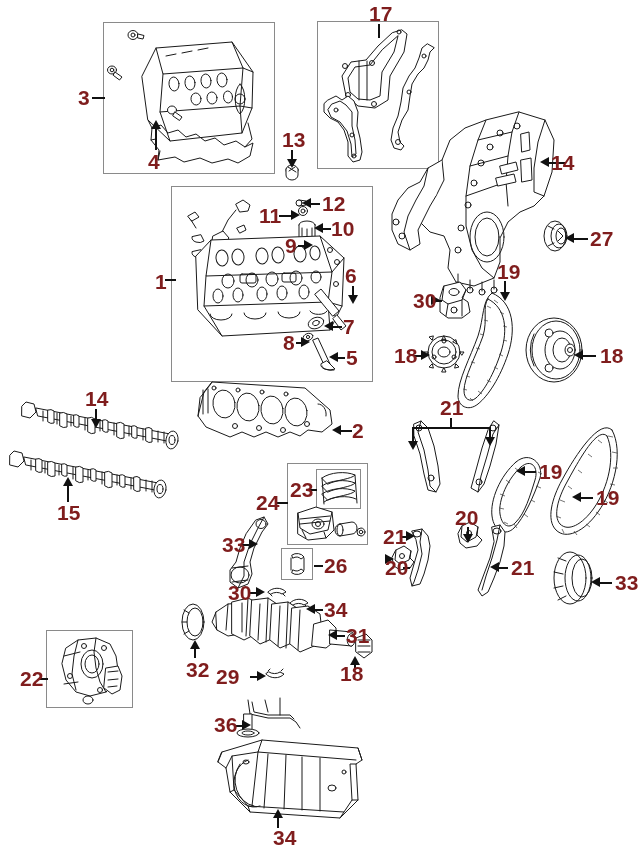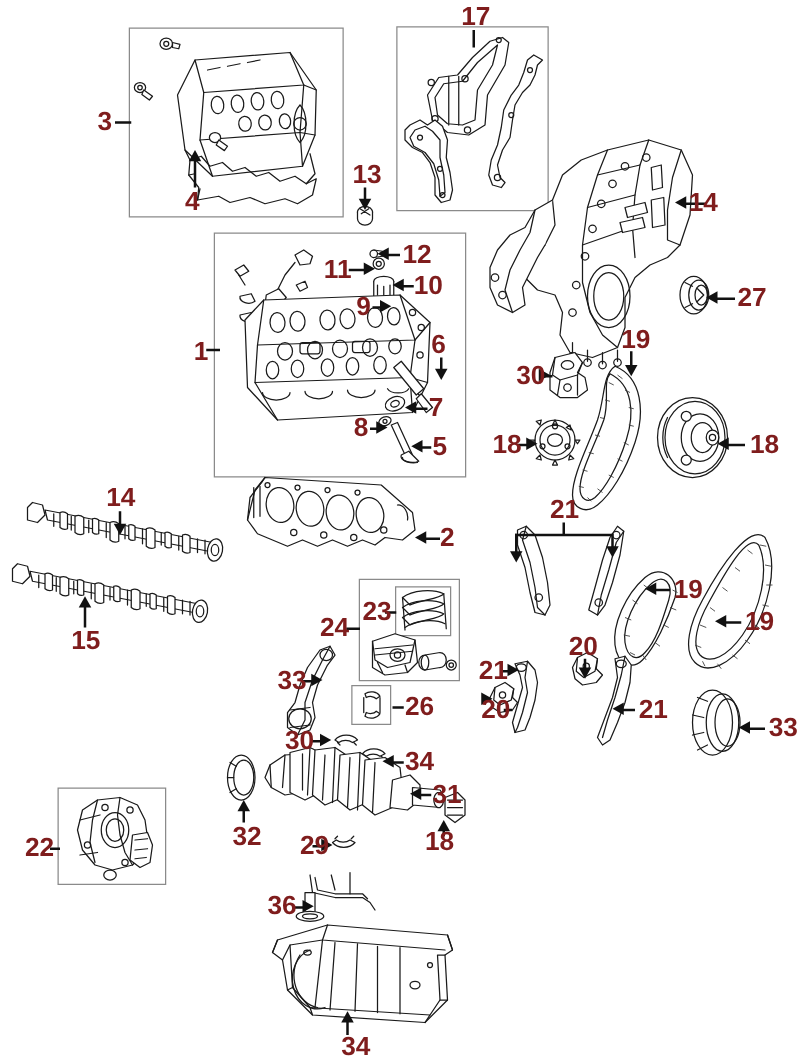--- a/index.html
+++ b/index.html
@@ -623,21 +623,21 @@
   <div class="callout" style="left:440px;top:398px;">21</div>
   <div class="callout" style="left:383px;top:527px;">21</div>
   <div class="callout" style="left:511px;top:558px;">21</div>
   <div class="callout" style="left:413px;top:291px;">30</div>
   <div class="callout" style="left:290px;top:480px;">23</div>
   <div class="callout" style="left:256px;top:493px;">24</div>
   <div class="callout" style="left:222px;top:535px;">33</div>
   <div class="callout" style="left:324px;top:556px;">26</div>
   <div class="callout" style="left:590px;top:229px;">27</div>
   <div class="callout" style="left:324px;top:600px;">34</div>
-  <div class="callout" style="left:240px;top:667px;">29</div>
+  <div class="callout" style="left:216px;top:667px;">29</div>
   <div class="callout" style="left:228px;top:583px;">30</div>
   <div class="callout" style="left:346px;top:626px;">31</div>
   <div class="callout" style="left:186px;top:660px;">32</div>
   <div class="callout" style="left:615px;top:573px;">33</div>
   <div class="callout" style="left:273px;top:828px;">34</div>
   <div class="callout" style="left:20px;top:669px;">22</div>
   <div class="callout" style="left:214px;top:715px;">36</div>
 
 </div>
 

